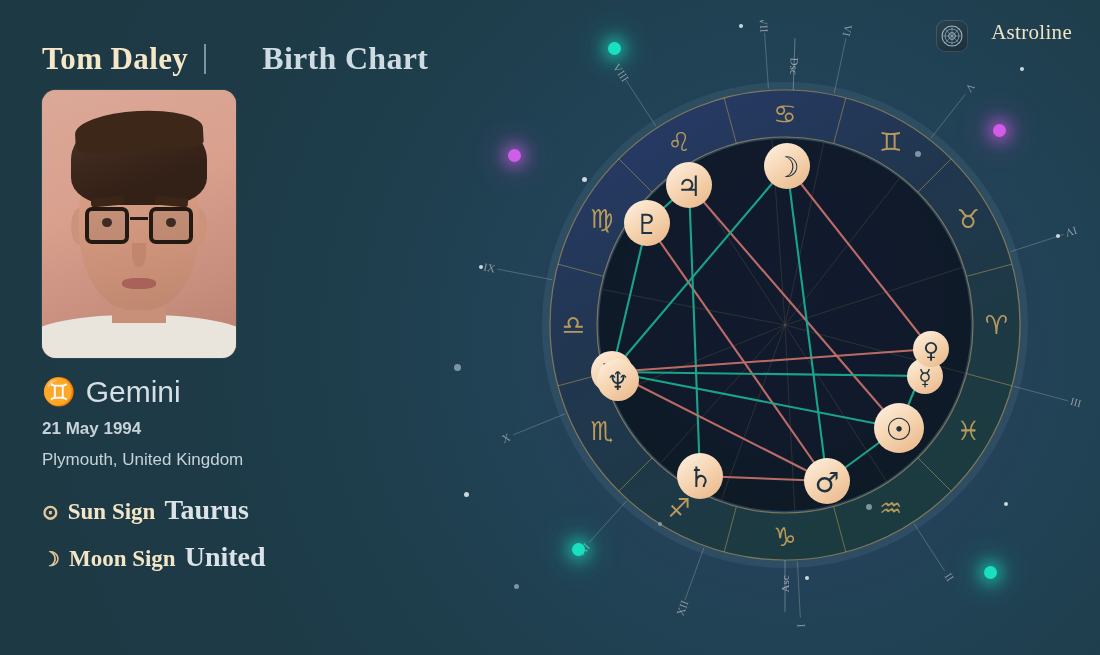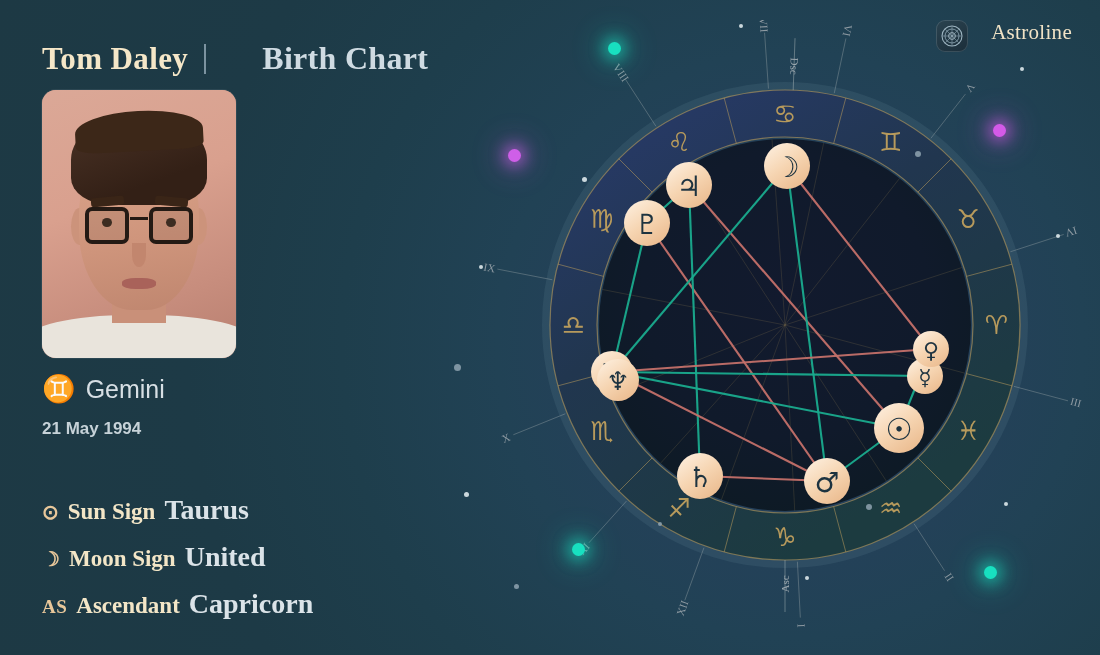--- a/index.html
+++ b/index.html
@@ -75,21 +75,21 @@
   .ph-bridge{ position:absolute; top:47.5%; left:45.5%; width:9%; height:3.2px; background:#241a14; }
   .ph-eye{ position:absolute; top:47.6%; width:5%; height:3.4%; background:#3d2d22; border-radius:50%; }
   .ph-eye.l{ left:31%; } .ph-eye.r{ right:31%; }
   .ph-nose{ position:absolute; top:57%; left:46.5%; width:7%; height:9%;
     background:#c2866e; border-radius:0 0 50% 50%; }
   .ph-mouth{ position:absolute; top:70%; left:41%; width:18%; height:4.2%;
     background:#a9625a; border-radius:40%; }
 
   .sign-line{ position:absolute; left:42px; top:375px; display:flex; align-items:center; gap:10px; }
   .sign-glyph{ font-size:27px; color:#e3b98c; line-height:1; }
-  .sign-name{ font-size:25px; color:#d7dfe4; }
+  .sign-name{ font-size:30px; color:#d7dfe4; }
   .meta{ position:absolute; left:42px; font-size:17px; color:#c6d2d8; }
   .meta.d{ top:419px;font-weight:bold; }
   .meta.p{ top:450px; }
 
   .fact{ position:absolute; left:42px; display:flex; align-items:baseline; gap:9px;
     font-family:"Liberation Serif", serif; white-space:nowrap; }
   .fact.f1{ top:494px; } .fact.f2{ top:541px; } .fact.f3{ top:588px; }
   .f-ico{ color:#e8c79a; font-size:20px; font-weight:bold; }
   .f-ico.as{ font-size:19px; letter-spacing:.5px; }
   .f-lbl{ color:#f3e6c7; font-size:23px; font-weight:bold; }
@@ -150,35 +150,31 @@
     <div class="ph-bridge"></div>
     <div class="ph-nose"></div>
     <div class="ph-mouth"></div>
   </div>
 
   <div class="sign-line">
     <span class="sign-glyph">♊</span>
     <span class="sign-name">Gemini</span>
   </div>
   <div class="meta d">21 May 1994</div>
+  <div class="meta p">Plymouth, United Kingdom</div>
 
   <div class="fact f1">
     <span class="f-ico">⊙</span>
     <span class="f-lbl">Sun Sign</span>
     <span class="f-val">Taurus</span>
   </div>
   <div class="fact f2">
     <span class="f-ico">☽</span>
     <span class="f-lbl">Moon Sign</span>
     <span class="f-val">United</span>
-  </div>
-  <div class="fact f3">
-    <span class="f-ico as">AS</span>
-    <span class="f-lbl">Ascendant</span>
-    <span class="f-val">Capricorn</span>
   </div>
 
   <div class="chart">
     <svg width="610" height="610" viewBox="0 0 610 610" id="wheel">
       <defs>
         <radialGradient id="discGrad" cx="50%" cy="42%" r="62%">
           <stop offset="0%" stop-color="#121a2e"></stop>
           <stop offset="62%" stop-color="#101a2b"></stop>
           <stop offset="100%" stop-color="#0d1a24"></stop>
         </radialGradient>

